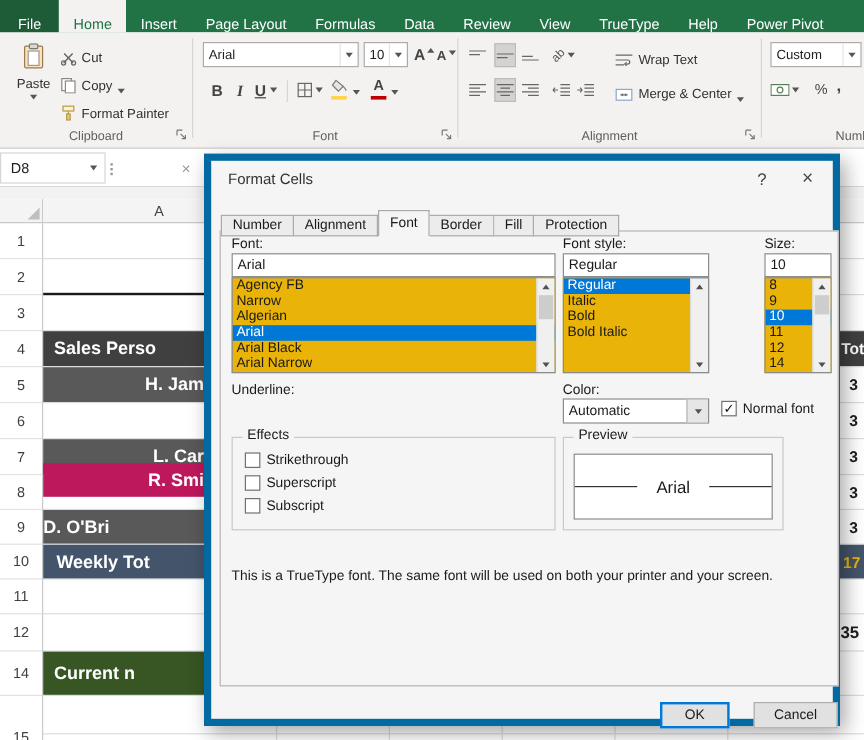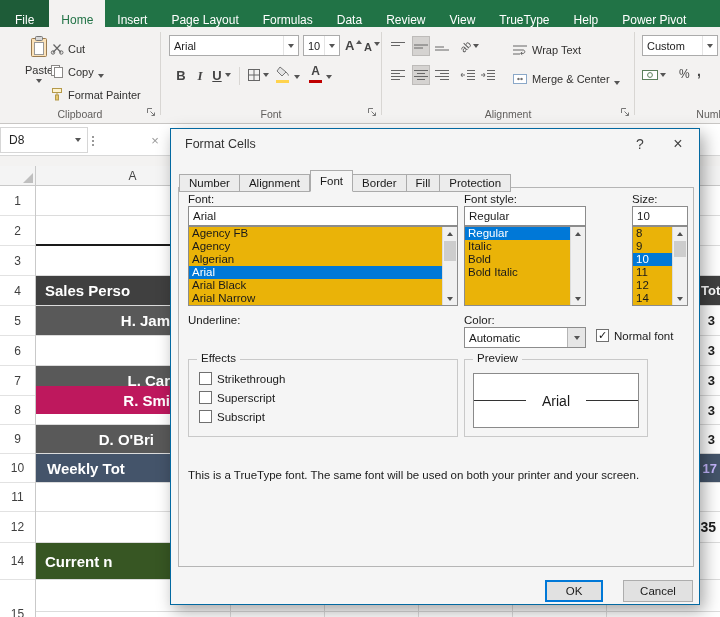--- a/index.html
+++ b/index.html
@@ -30,21 +30,21 @@
 .fbar{position:absolute;left:0;top:124px;width:100%;height:32px;background:#fff;border-bottom:1px solid #d8d8d8}
 .gapstrip{position:absolute;left:0;top:156px;width:100%;height:10px;background:#f3f2f1}
 
 .sheet{position:absolute;left:0;top:166px;width:720px;height:451px;background:#fff}
 .rownum{position:absolute;left:0;width:35px;display:flex;align-items:center;justify-content:center;font-size:12px;color:#3f3f3f;border-bottom:1px solid #e2e2e2}
 .rowline{position:absolute;left:36px;right:0;border-bottom:1px solid #dcdcdc}
 .colline{position:absolute;width:1px;background:#dcdcdc}
 .acell{position:absolute;left:36px;width:194px;display:flex;align-items:center;color:#fff;font-weight:bold;font-size:15px}
 .sliver{position:absolute;display:flex;align-items:center;font-weight:bold;font-size:13px;color:#1d1d1d}
 
-.dlg{position:absolute;left:170px;top:128px;width:530px;height:477px;background:#f5f5f5;border:1px solid #0369a1;box-shadow:4px 6px 16px rgba(0,0,0,.35);font-size:11.5px;color:#1a1a1a;z-index:20}
+.dlg{position:absolute;left:170px;top:128px;width:530px;height:477px;background:#f5f5f5;border:6px solid #0369a1;box-shadow:4px 6px 16px rgba(0,0,0,.35);font-size:11.5px;color:#1a1a1a;z-index:20}
 .dtitle{position:absolute;left:14px;top:8px;font-size:12.5px;color:#333}
 .dtlbtn{position:absolute;top:0;height:29px;width:38px;display:flex;align-items:center;justify-content:center;color:#444;font-size:14px}
 .tabstrip{position:absolute;left:8px;top:41px;display:flex;align-items:flex-end;z-index:3}
 .dtab{height:18px;line-height:17px;padding:0 9px;border:1px solid #ababab;border-left-width:0;background:#ececec;white-space:nowrap}
 .dtab:first-child{border-left-width:1px}
 .dtab.active{height:22px;line-height:21px;background:#f5f5f5;border-bottom-color:#f5f5f5;border-left-width:1px;position:relative;z-index:4}
 .dpage{position:absolute;left:7px;top:58px;width:516px;height:380px;border:1px solid #b5b5b5;background:#f5f5f5;z-index:2}
 .dlabel{position:absolute;white-space:nowrap}
 .dinput{position:absolute;height:20px;background:#fff;border:1px solid #8c8c8c;display:flex;align-items:center;padding:0 4px}
 .dlist{position:absolute;background:#eab308;border:1px solid #8c8c8c}
@@ -106,21 +106,21 @@
         <span>Help</span>
       </div>
     <div class="rtab">
         <span>Power Pivot</span>
       </div>
   </div>
 
   <div class="ribbon">
 
     <div class="rgroup" style="left:0;width:160px">
-      <div class="bigbtn" style="left:20px;top:5px;width:38px">
+      <div class="bigbtn" style="left:9px;top:5px;width:38px">
         <span style="margin-top:4px">
           <svg width="20" height="22">
               <rect x="2.5" y="2.5" width="15" height="18" rx="1" fill="#fbe2b9" stroke="#9a7b4f"></rect>
               <rect x="6.5" y="0.5" width="7" height="4" rx="1" fill="#d8d8d8" stroke="#777"></rect>
               <rect x="5.5" y="6.5" width="9" height="12" fill="#fff" stroke="#999"></rect>
             </svg>
         </span>
         <span style="margin-top:6px">Paste</span>
         <span class="chev" style="margin-top:3px"></span>
       </div>
@@ -434,21 +434,21 @@
     <div class="acell" style="top:140px;height:29px;background:#595959">
         <span style="position:absolute;left:0;width:134px;text-align:right">H. Jam</span>
       </div>
     <div class="acell" style="top:200px;height:29px;background:#595959">
         <span style="position:absolute;left:0;width:134px;text-align:right">L. Car</span>
       </div>
     <div class="acell" style="top:220px;height:28px;background:#be185d">
         <span style="position:absolute;left:0;width:134px;text-align:right">R. Smi</span>
       </div>
     <div class="acell" style="top:259px;height:28px;background:#595959">
-        <span style="position:absolute;left:0;width:118px;text-align:right">D. O'Bri</span>
+        <span style="position:absolute;left:0;width:118px;">D. O'Bri</span>
       </div>
     <div class="acell" style="top:377px;height:36px;background:#375623;padding-left:9px">
         <span>Current n</span>
       </div>
     <div class="acell" style="top:288px;height:28px;background:#44546a;padding-left:11px">
         <span>Weekly Tot</span>
       </div>
 
     <div class="sliver" style="left:700px;top:110px;width:20px;height:29px;background:#404040;color:#fff;overflow:hidden;padding-left:1px">
         <span>Tot</span>
@@ -461,21 +461,21 @@
       </div>
     <div class="sliver" style="left:700px;top:200px;width:15px;height:29px;justify-content:flex-end">
         <span>3</span>
       </div>
     <div class="sliver" style="left:700px;top:230px;width:15px;height:28px;justify-content:flex-end">
         <span>3</span>
       </div>
     <div class="sliver" style="left:700px;top:259px;width:15px;height:28px;justify-content:flex-end">
         <span>3</span>
       </div>
-    <div class="sliver" style="left:700px;top:288px;width:20px;height:28px;background:#44546a;color:#c4b5fd;justify-content:flex-end;padding-right:3px">
+    <div class="sliver" style="left:700px;top:288px;width:20px;height:28px;background:#44546a;color:#eab308;justify-content:flex-end;padding-right:3px">
         <span>17</span>
       </div>
     <div class="sliver" style="left:698px;top:346px;width:18px;height:30px;justify-content:flex-end;font-size:14px">
         <span>35</span>
       </div>
   </div>
 
   <div class="dlg">
     <div class="dtitle">Format Cells</div>
     <div class="dtlbtn" style="right:40px">
@@ -495,21 +495,21 @@
     </div>
 
     <div class="dpage">
 
       <div class="dlabel" style="left:9px;top:5px">Font:</div>
       <div class="dinput" style="left:9px;top:18px;width:270px">
           <span>Arial</span>
         </div>
       <div class="dlist" style="left:9px;top:38px;width:270px;height:80px">
         <div class="li">Agency FB</div>
-        <div class="li">Agency</div>
+        <div class="li">Narrow</div>
         <div class="li">Algerian</div>
         <div class="li sel">Arial</div>
         <div class="li">Arial Black</div>
         <div class="li">Arial Narrow</div>
         <div class="sb">
           <div class="sbbtn" style="top:0">
               <i class="triup"></i>
             </div>
           <div class="sbthumb" style="top:14px;height:20px"></div>
           <div class="sbbtn" style="bottom:0">

